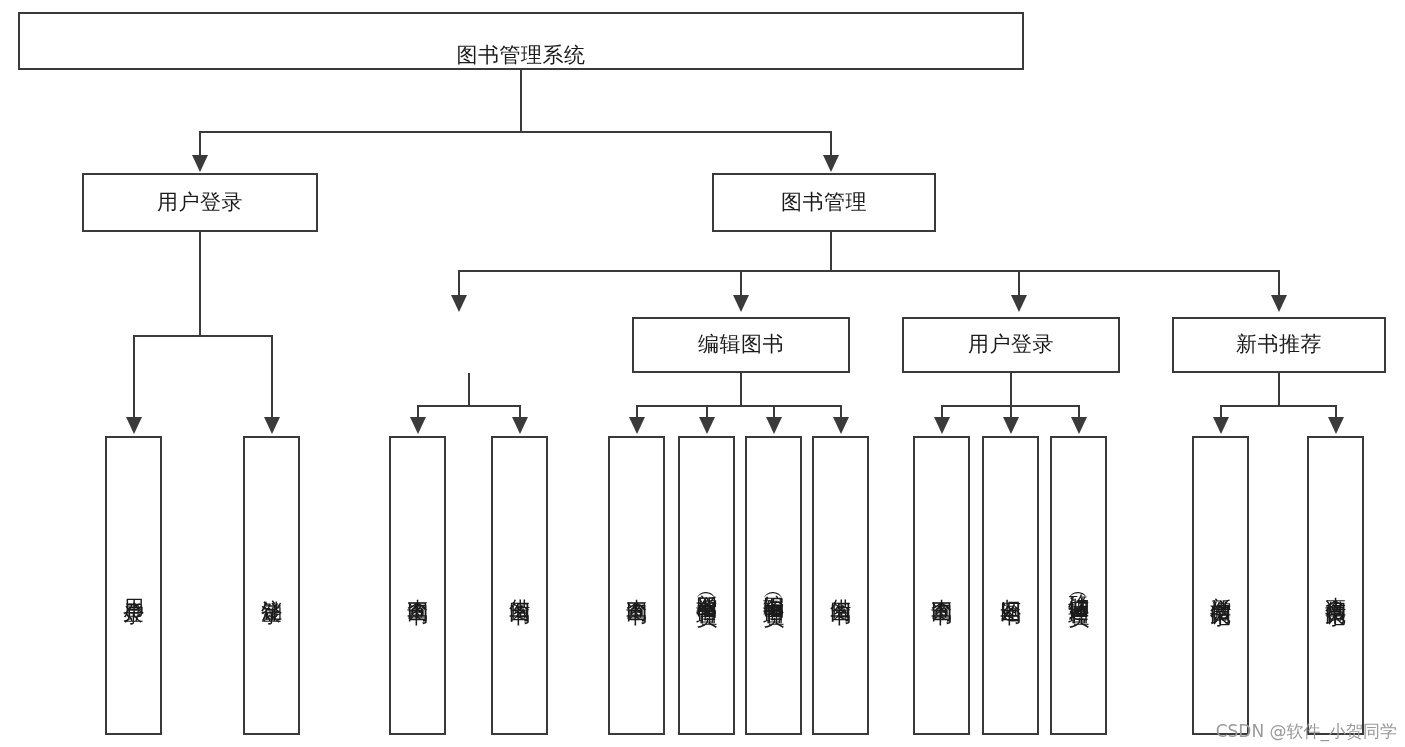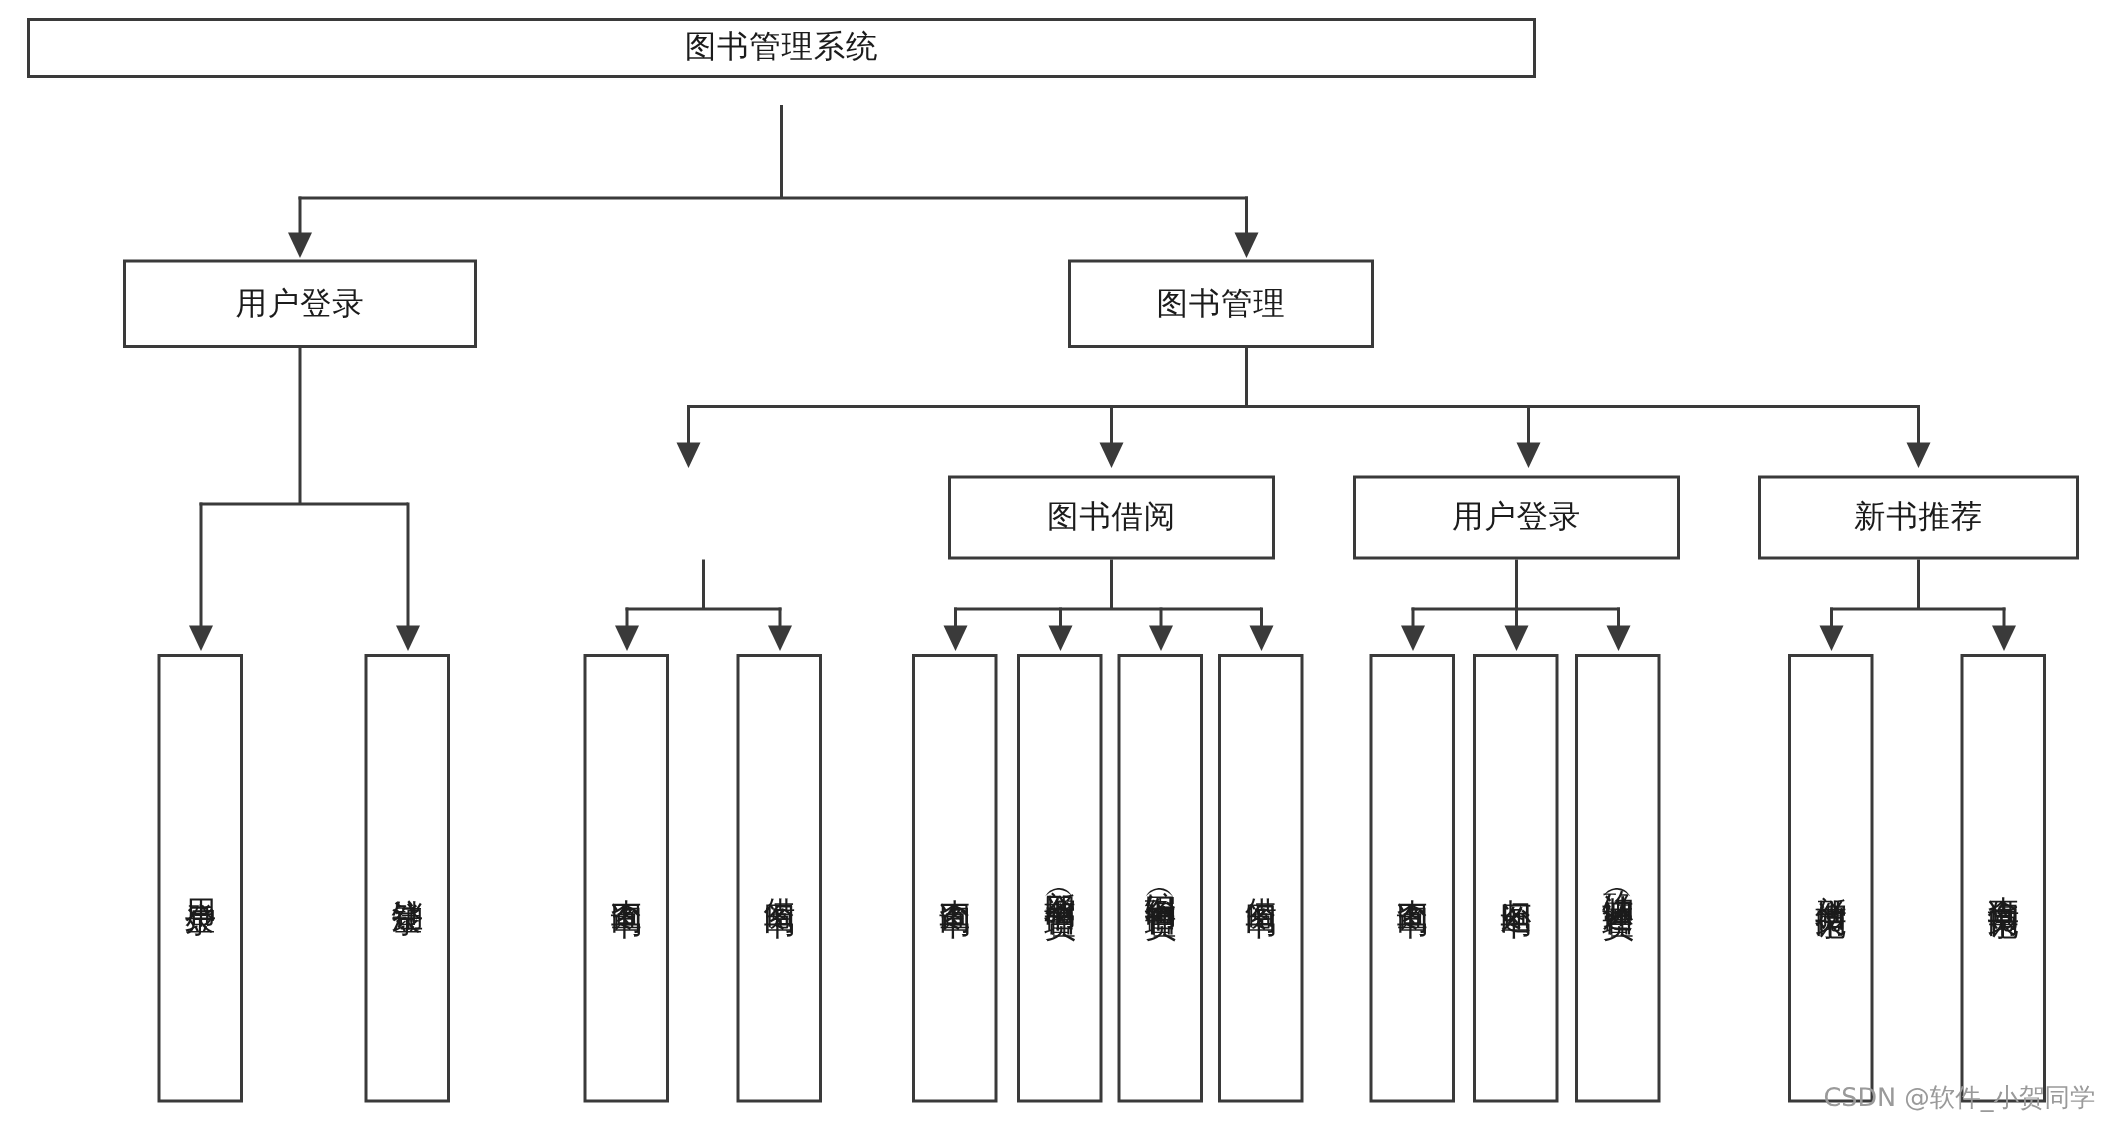--- a/index.html
+++ b/index.html
@@ -76,37 +76,37 @@
     white-space: nowrap;
     font-family: "DejaVu Sans", "Liberation Sans", sans-serif;
     margin-left: 16px;
   }
 </style>
 </head>
 <body>
 
 <div id="canvas">
 
-  <div class="box h" style="left:18px; top:12px; width:1006px; height:40px;">
+  <div class="box h" style="left:18px; top:12px; width:1006px; height:58px;align-items:flex-end;">
     <span>图书管理系统</span>
   </div>
 
   <div class="vline" style="left:520px; top:70px; height:62px;"></div>
 
   <div class="hline" style="left:199px; top:131px; width:633px;"></div>
 
   <div class="vline" style="left:199px; top:131px; height:26px;"></div>
   <div class="arrow" style="left:192px; top:155px;"></div>
   <div class="vline" style="left:830px; top:131px; height:26px;"></div>
   <div class="arrow" style="left:823px; top:155px;"></div>
 
   <div class="box h" style="left:82px; top:173px; width:236px; height:59px;">
     <span>用户登录</span>
   </div>
-  <div class="box h" style="left:712px; top:173px; width:204px; height:59px;">
+  <div class="box h" style="left:712px; top:173px; width:224px; height:59px;">
     <span>图书管理</span>
   </div>
 
   <div class="vline" style="left:199px; top:232px; height:104px;"></div>
   <div class="hline" style="left:133px; top:335px; width:139px;"></div>
   <div class="vline" style="left:133px; top:335px; height:84px;"></div>
   <div class="arrow" style="left:126px; top:417px;"></div>
   <div class="vline" style="left:271px; top:335px; height:84px;"></div>
   <div class="arrow" style="left:264px; top:417px;"></div>
 
@@ -115,21 +115,21 @@
   <div class="vline" style="left:458px; top:270px; height:27px;"></div>
   <div class="arrow" style="left:451px; top:295px;"></div>
   <div class="vline" style="left:740px; top:270px; height:27px;"></div>
   <div class="arrow" style="left:733px; top:295px;"></div>
   <div class="vline" style="left:1018px; top:270px; height:27px;"></div>
   <div class="arrow" style="left:1011px; top:295px;"></div>
   <div class="vline" style="left:1278px; top:270px; height:27px;"></div>
   <div class="arrow" style="left:1271px; top:295px;"></div>
 
   <div class="box h" style="left:632px; top:317px; width:218px; height:56px;">
-    <span>图书借阅</span>
+    <span>编辑图书</span>
   </div>
   <div class="box h" style="left:902px; top:317px; width:218px; height:56px;">
     <span>用户登录</span>
   </div>
   <div class="box h" style="left:1172px; top:317px; width:214px; height:56px;">
     <span>新书推荐</span>
   </div>
 
   <div class="vline" style="left:468px; top:373px; width:2px; height:33px;"></div>
   <div class="hline" style="left:417px; top:405px; width:104px;"></div>

